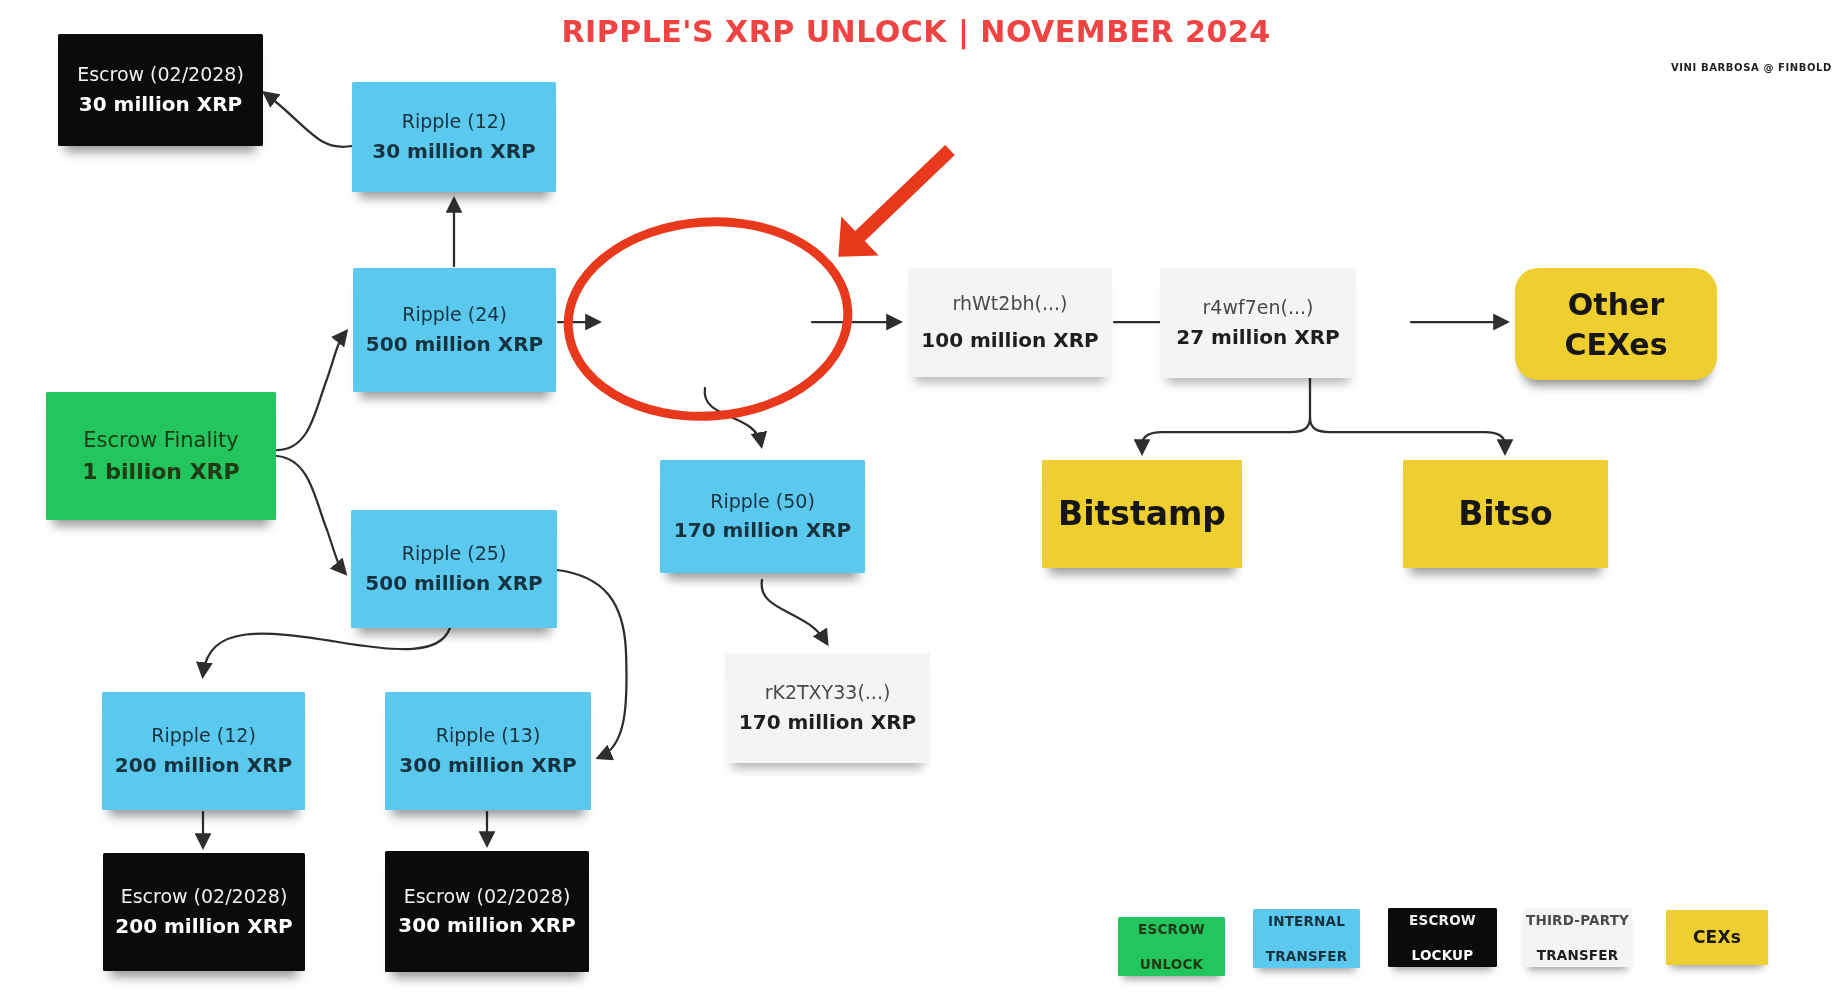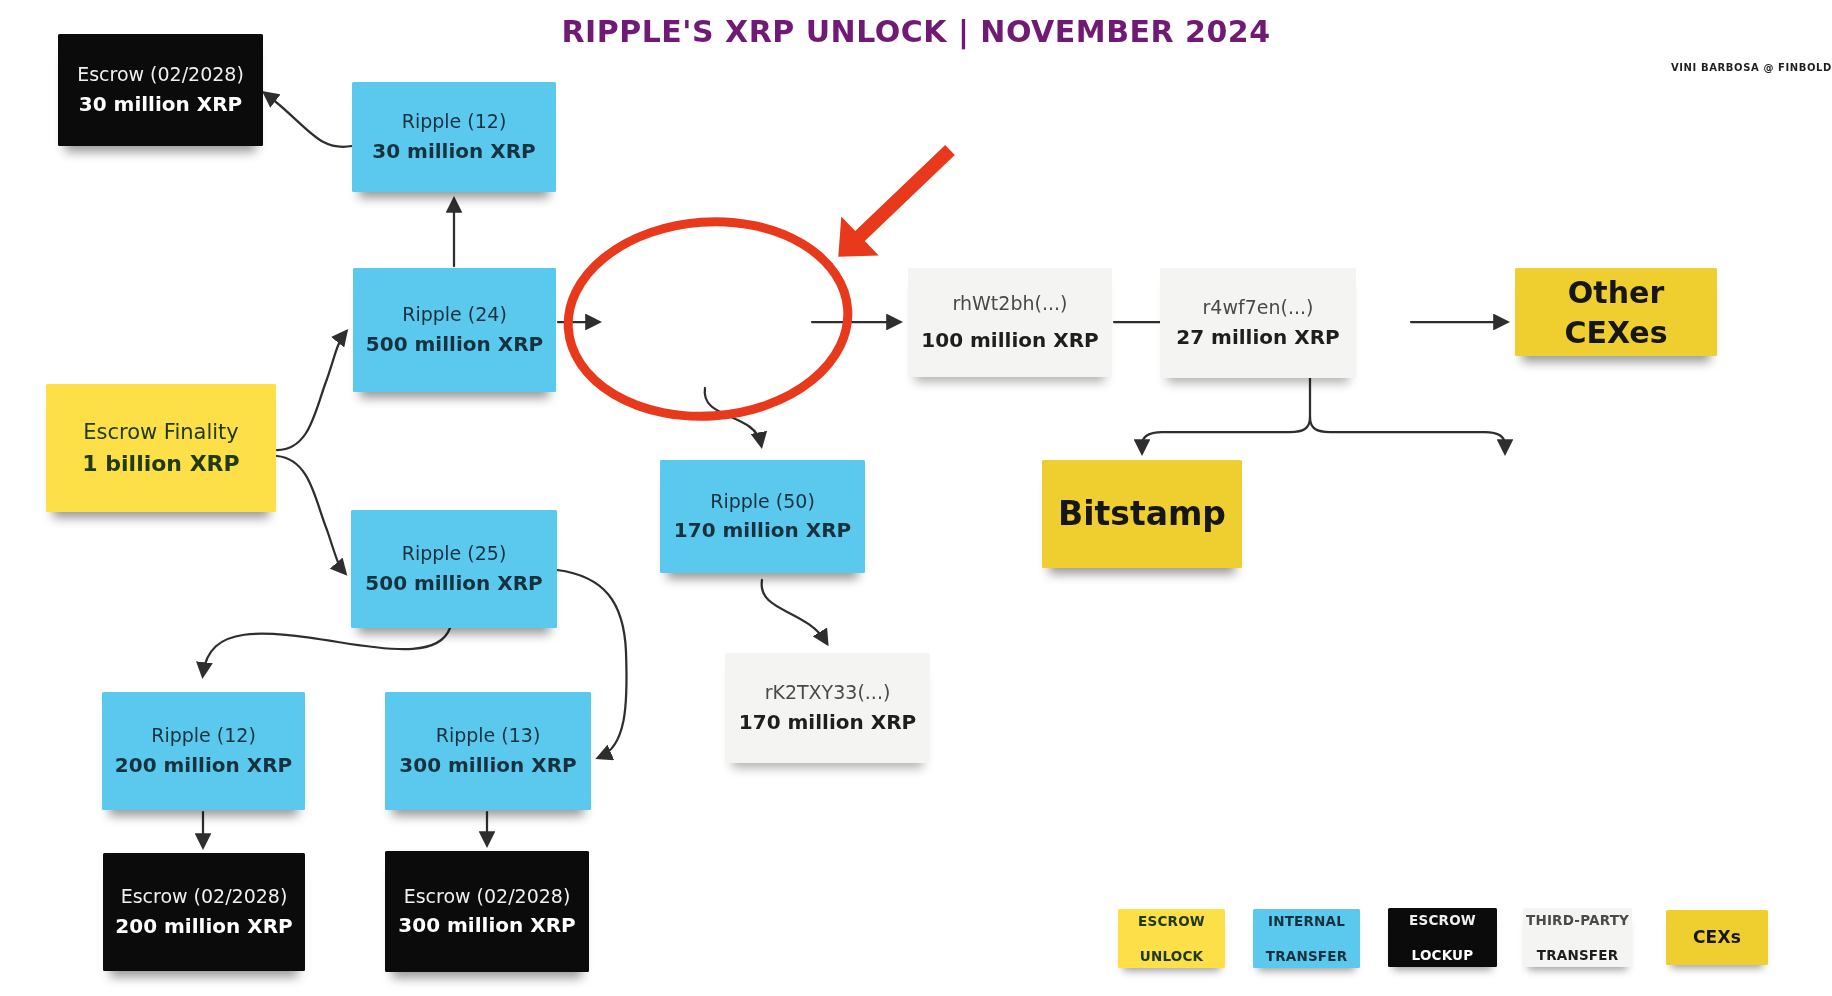--- a/index.html
+++ b/index.html
@@ -5,35 +5,35 @@
   html,body{margin:0;padding:0;background:#ffffff;}
   #canvas{
     position:relative;width:1832px;height:996px;background:#ffffff;overflow:hidden;
     font-family:"DejaVu Sans","Liberation Sans",sans-serif;
   }
   #connectors,#annotations{position:absolute;left:0;top:0;width:1832px;height:996px;pointer-events:none;}
   #connectors{z-index:1;}
   #annotations{z-index:3;}
   .title{
     position:absolute;top:14px;left:0;right:0;z-index:2;text-align:center;
-    font-size:30px;font-weight:bold;color:#701a75;letter-spacing:.5px;
+    font-size:30px;font-weight:bold;color:#ef4444;letter-spacing:.5px;
   }
   .subtitle{
     position:absolute;top:62px;left:0;right:0;z-index:2;text-align:right;
     font-size:10px;font-weight:bold;color:#1f1f1f;letter-spacing:.6px;
   }
   .node{
     position:absolute;z-index:2;display:flex;flex-direction:column;align-items:center;justify-content:center;
     gap:5px;text-align:center;border-radius:1.5px;
     box-shadow:0 13px 10px -7px rgba(0,0,0,.40);
   }
   .node .l1{font-size:19px;line-height:1.25;}
   .node .l2{font-size:20px;font-weight:bold;line-height:1.25;}
   
-  .escrow-unlock{background:#fde047;color:#213a14;}
+  .escrow-unlock{background:#22c55e;color:#213a14;margin-top:8px;}
   .internal-transfer{background:#5BC8EE;color:#17323f;}
   .escrow-lockup{background:#0b0b0b;color:#efefef;}
   .escrow-lockup .l2{color:#ffffff;}
   .third-party-transfer{background:#f4f4f2;color:#4a4a4a;box-shadow:0 12px 10px -7px rgba(0,0,0,.30);}
   .third-party-transfer .l2{color:#1e1e1e;}
   .cexs{background:#EFCF2F;color:#161616;}
   .escrow-unlock .l1{font-size:21px;}
   .escrow-unlock .l2{font-size:22px;}
   .node.big{gap:1px;}
   .node.big .l1,.node.big .l2{font-size:30px;font-weight:bold;line-height:1.3;}
@@ -100,34 +100,37 @@
       <div class="l2">1 billion XRP</div>
     </div>
     <div class="node third-party-transfer" style="left: 908px; top: 268px; width: 204px; height: 109px; gap: 13px;">
       <div class="l1">rhWt2bh(...)</div>
       <div class="l2">100 million XRP</div>
     </div>
     <div class="node third-party-transfer" style="left: 1160px; top: 268px; width: 196px; height: 110px;">
       <div class="l1">r4wf7en(...)</div>
       <div class="l2">27 million XRP</div>
     </div>
-    <div class="node cexs big" style="left: 1515px; top: 268px; width: 202px; height: 88px;">
+    <div class="node cexs big" style="left: 1515px; top: 268px; width: 202px; height: 112px; border-radius: 23px;">
       <div class="l1">Other</div>
       <div class="l2">CEXes</div>
     </div>
     <div class="node internal-transfer" style="left: 660px; top: 460px; width: 205px; height: 113px;">
       <div class="l1">Ripple (50)</div>
       <div class="l2">170 million XRP</div>
     </div>
     <div class="node third-party-transfer" style="left: 725px; top: 653px; width: 205px; height: 110px;">
       <div class="l1">rK2TXY33(...)</div>
       <div class="l2">170 million XRP</div>
     </div>
     <div class="node cexs xl" style="left: 1042px; top: 460px; width: 200px; height: 108px;">
       <div class="l1">Bitstamp</div>
+    </div>
+    <div class="node cexs xl" style="left: 1403px; top: 460px; width: 205px; height: 108px;">
+      <div class="l1">Bitso</div>
     </div>
     <div class="node internal-transfer" style="left: 351px; top: 510px; width: 206px; height: 118px;">
       <div class="l1">Ripple (25)</div>
       <div class="l2">500 million XRP</div>
     </div>
     <div class="node internal-transfer" style="left: 102px; top: 692px; width: 203px; height: 118px;">
       <div class="l1">Ripple (12)</div>
       <div class="l2">200 million XRP</div>
     </div>
     <div class="node internal-transfer" style="left: 385px; top: 692px; width: 206px; height: 118px;">

